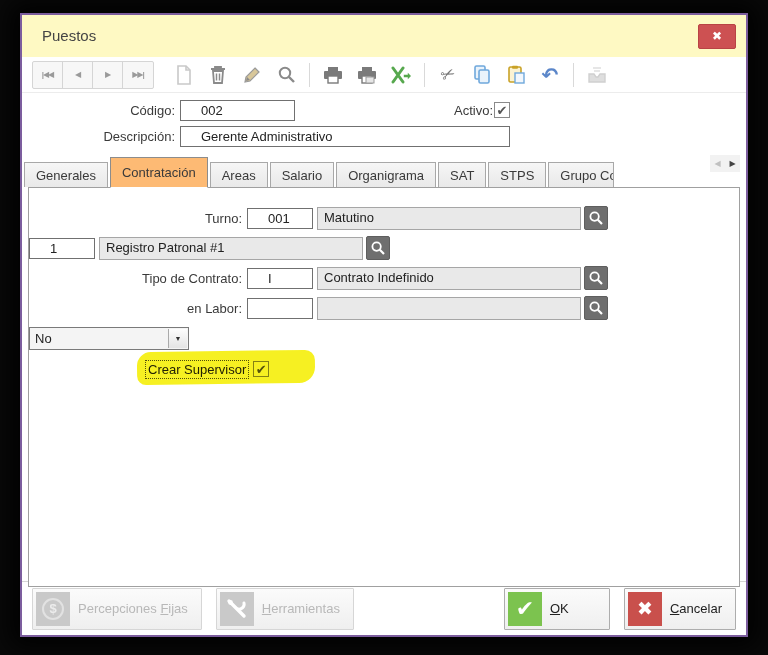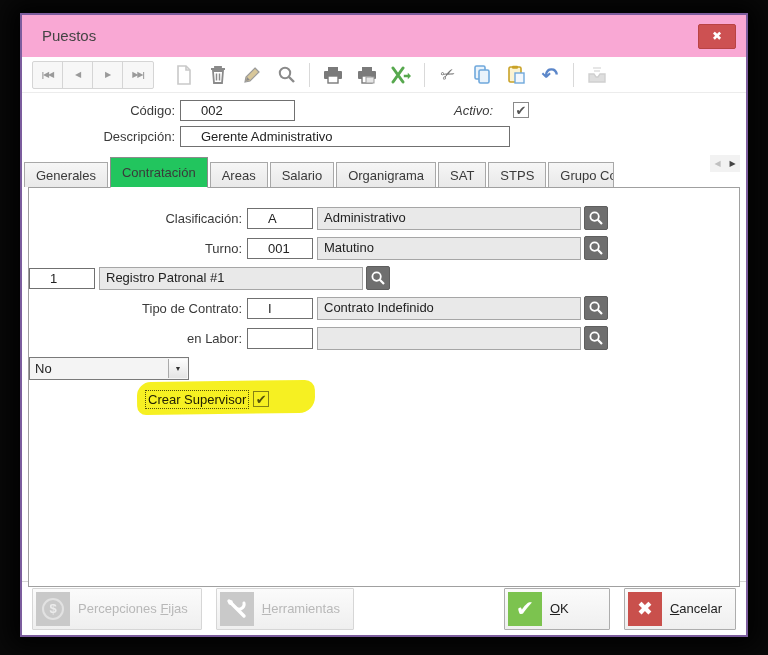--- a/index.html
+++ b/index.html
@@ -8,21 +8,21 @@
     background:#0a0a0a;
     font-family:"Liberation Sans","DejaVu Sans",sans-serif;
     font-size:13px; color:#3a3a3a;
   }
   .window {
     position:absolute; left:20px; top:13px; width:728px; height:624px;
     background:#fff; border:2px solid #7c5d9e;
     box-shadow:0 0 26px 12px rgba(0,0,0,0.92);
   }
   
-  .titlebar { position:relative; height:42px; background:#f9a8d4; }
+  .titlebar { position:relative; height:42px; background:#fef9c3; }
   .title { position:absolute; left:20px; top:12px; font-size:15px; color:#444; }
   .close-btn {
     position:absolute; right:10px; top:9px; width:38px; height:25px;
     background:#cd5152; border:1px solid #b94344; border-radius:2px;
     color:#fff; font-size:12px; font-weight:bold; text-align:center; line-height:23px;
     cursor:default;
   }
   
   .toolbar {
     height:36px; display:flex; align-items:center; padding:0 10px;
@@ -42,35 +42,35 @@
   
   .headfields { position:relative; height:58px; padding-top:5px; }
   .hrow { display:flex; align-items:center; height:24px; margin-bottom:2px; }
   .hlabel { width:158px; text-align:right; padding-right:5px; }
   input.box {
     height:21px; border:1px solid #707070; font-family:inherit; font-size:13px;
     padding:1px 20px; color:#222; background:#fff; outline:none;
   }
   .codigo-input { width:115px; }
   .desc-input { width:330px; }
-  .activo-wrap { position:absolute; left:432px; top:9px; display:flex; align-items:center; gap:20px;font-style:italic; }
+  .activo-wrap { position:absolute; left:432px; top:9px; display:flex; align-items:center; gap:1px; }
   .checkbox {
     width:16px; height:16px; border:1px solid #8a8a8a; background:#fff;
     display:inline-flex; align-items:center; justify-content:center;
     font-size:13px; font-weight:bold; color:#555; line-height:1;
   }
   
   .tabstrip { display:flex; align-items:flex-end; margin:6px 6px 0 2px; gap:2px; position:relative; }
   .tab {
     height:25px; padding:0 11px; background:linear-gradient(#f6f6f6,#e9e9e9);
     border:1px solid #a8a8a8; border-bottom:none;
     display:flex; align-items:center; white-space:nowrap; color:#3a3a3a;
   }
   .tab.active {
-    height:31px; background:#22c55e; border-color:#8c8c8c;
+    height:31px; background:#fdba74; border-color:#8c8c8c;
     margin-bottom:-1px; border-bottom:1px solid #fff; z-index:3;
   }
   .tab.clipped { max-width:66px; overflow:hidden; }
   .tabscroll { position:absolute; right:0; top:-2px; display:flex; }
   .tsbtn { width:15px; height:17px; font-size:8px; display:flex; align-items:center; justify-content:center; background:#f2f2f2; }
   .tsbtn.dis { color:#c0c0c0; }
   .tsbtn.en  { color:#444; }
   
   .panel {
     position:relative; margin:0 6px; height:400px;
@@ -275,31 +275,20 @@
           <span>◀</span>
         </div>
       <div class="tsbtn en">
           <span>▶</span>
         </div>
     </div>
   </div>
 
   <div class="panel">
 
-    <div class="frow">
-      <span class="flabel">Clasificación:</span>
-      <input class="box fcode" value="A" style="">
-      <div class="fdesc">Administrativo</div>
-      <div class="searchbtn">
-        <svg width="16" height="16" viewBox="0 0 16 16">
-            <circle cx="6.6" cy="6.6" r="4.2" fill="none" stroke="#fff" stroke-width="1.8"></circle>
-            <line x1="9.8" y1="9.8" x2="14" y2="14" stroke="#fff" stroke-width="2.2"></line>
-          </svg>
-      </div>
-    </div>
 
     <div class="frow">
       <span class="flabel">Turno:</span>
       <input class="box fcode" value="001" style="">
       <div class="fdesc">Matutino</div>
       <div class="searchbtn">
         <svg width="16" height="16" viewBox="0 0 16 16">
             <circle cx="6.6" cy="6.6" r="4.2" fill="none" stroke="#fff" stroke-width="1.8"></circle>
             <line x1="9.8" y1="9.8" x2="14" y2="14" stroke="#fff" stroke-width="2.2"></line>
           </svg>

